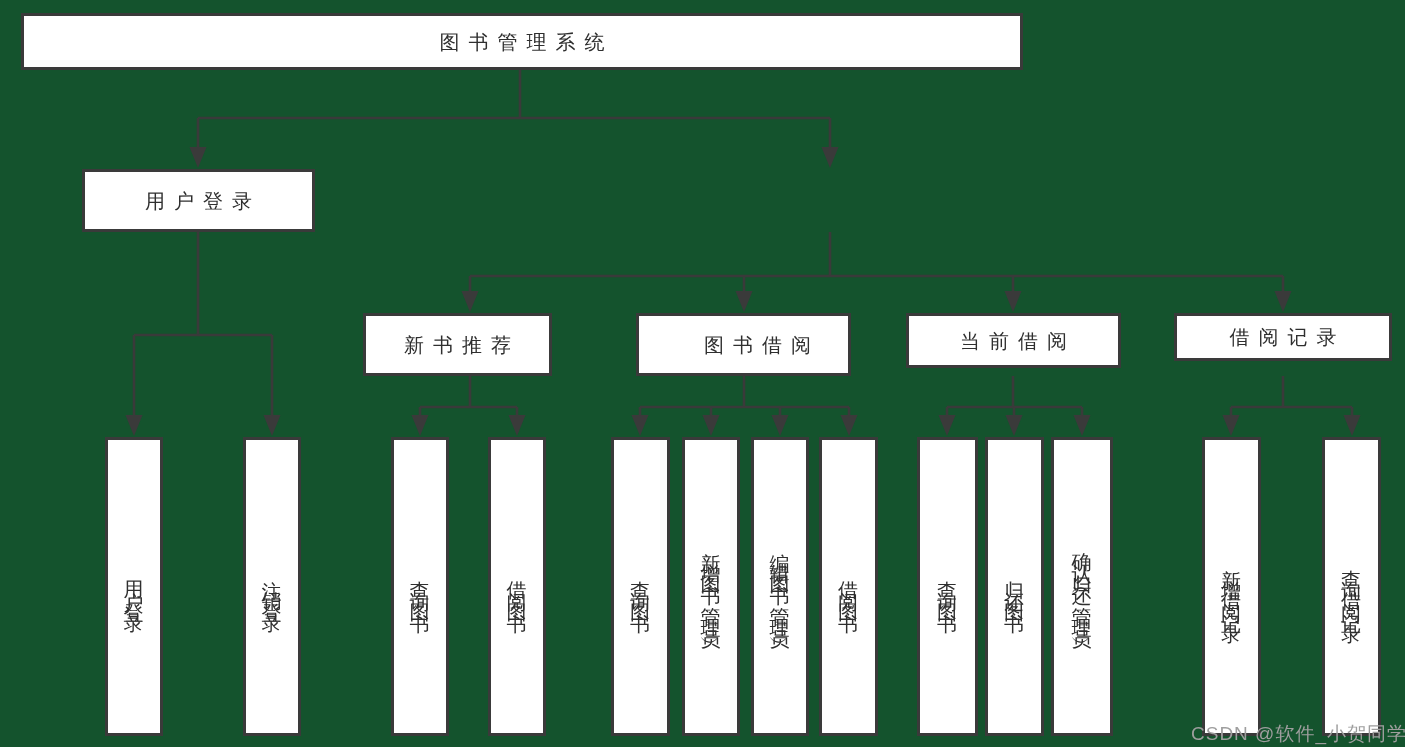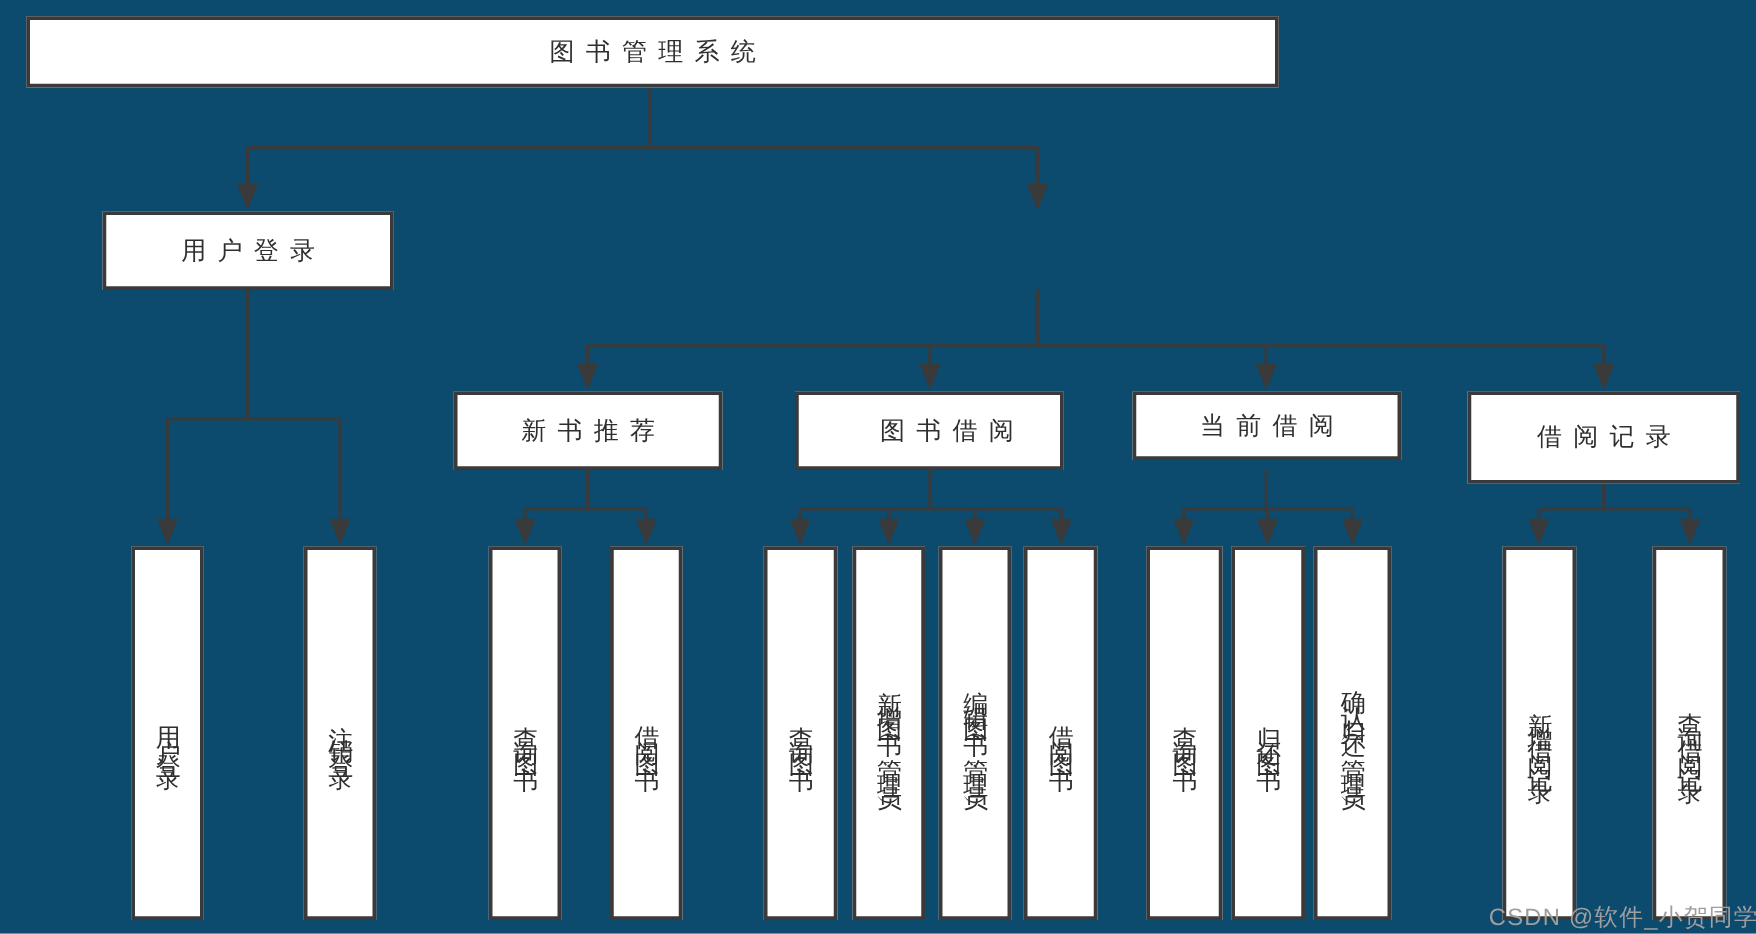--- a/index.html
+++ b/index.html
@@ -3,21 +3,21 @@
 <meta charset="utf-8">
 <style>
   * { margin: 0; padding: 0; box-sizing: border-box; }
   html, body { background: #ffffff; }
   body { font-family: "Liberation Sans", "DejaVu Sans", sans-serif; }
 
   .canvas {
     position: relative;
     width: 1405px;
     height: 747px;
-    background: #0c4a6e;
+    background: #14532d;
     overflow: hidden;
   }
 
   .connectors {
     position: absolute;
     left: 0; top: 0;
     z-index: 1;
     pointer-events: none;
   }
   .connectors path.line {
@@ -104,30 +104,30 @@
   </svg>
 
   <div class="node" style="left:21px; top:13px; width:1002px; height:57px;">
     <span class="hlabel">图书管理系统</span>
   </div>
 
   <div class="node" style="left:82px; top:169px; width:233px; height:63px;">
     <span class="hlabel">用户登录</span>
   </div>
 
-  <div class="node" style="left:363px; top:313px; width:215px; height:63px;">
+  <div class="node" style="left:363px; top:313px; width:189px; height:63px;">
     <span class="hlabel">新书推荐</span>
   </div>
   <div class="node" style="left:636px; top:313px; width:215px; height:63px;padding-left:28px;">
     <span class="hlabel">图书借阅</span>
   </div>
   <div class="node" style="left:906px; top:313px; width:215px; height:55px;">
     <span class="hlabel">当前借阅</span>
   </div>
-  <div class="node" style="left:1174px; top:313px; width:218px; height:74px;">
+  <div class="node" style="left:1174px; top:313px; width:218px; height:48px;">
     <span class="hlabel">借阅记录</span>
   </div>
 
   <div class="node" style="left:105px; top:437px; width:58px; height:299px;">
     <span class="vlabel">用户登录</span>
   </div>
   <div class="node" style="left:243px; top:437px; width:58px; height:299px;">
     <span class="vlabel">注销登录</span>
   </div>
 

